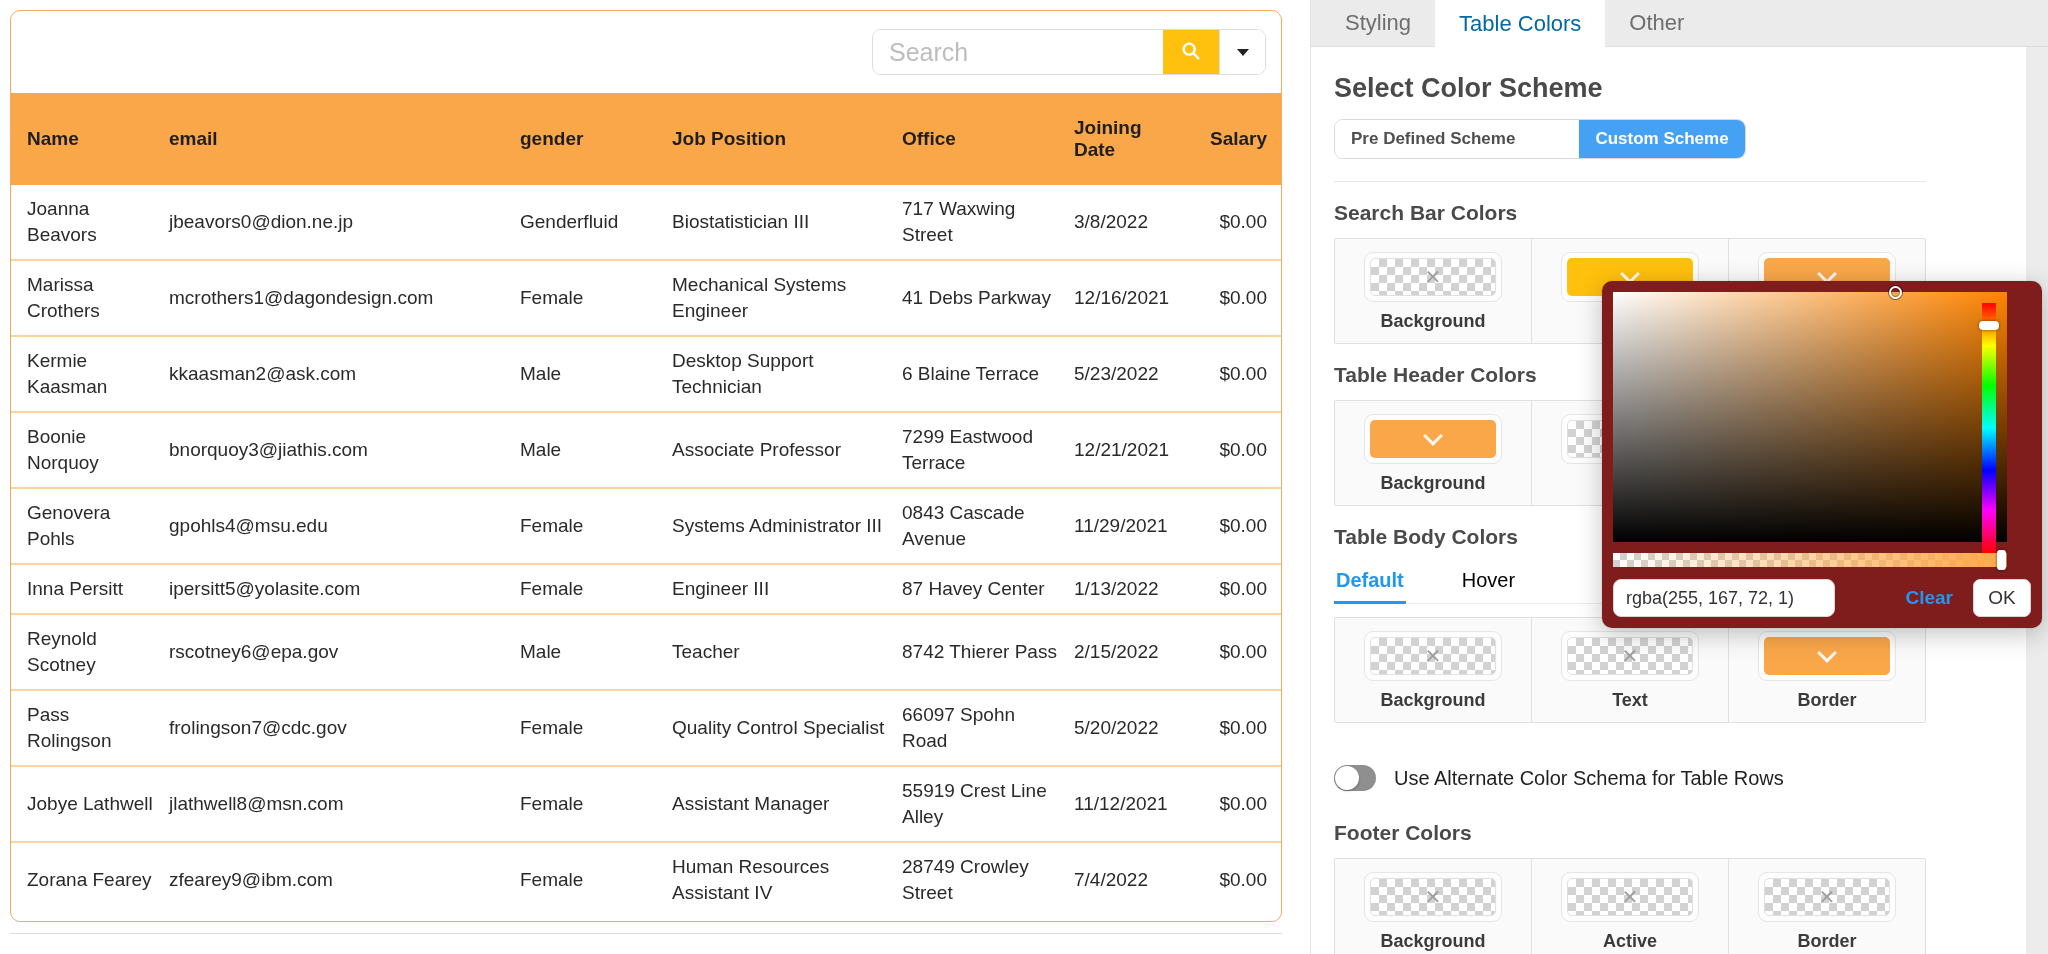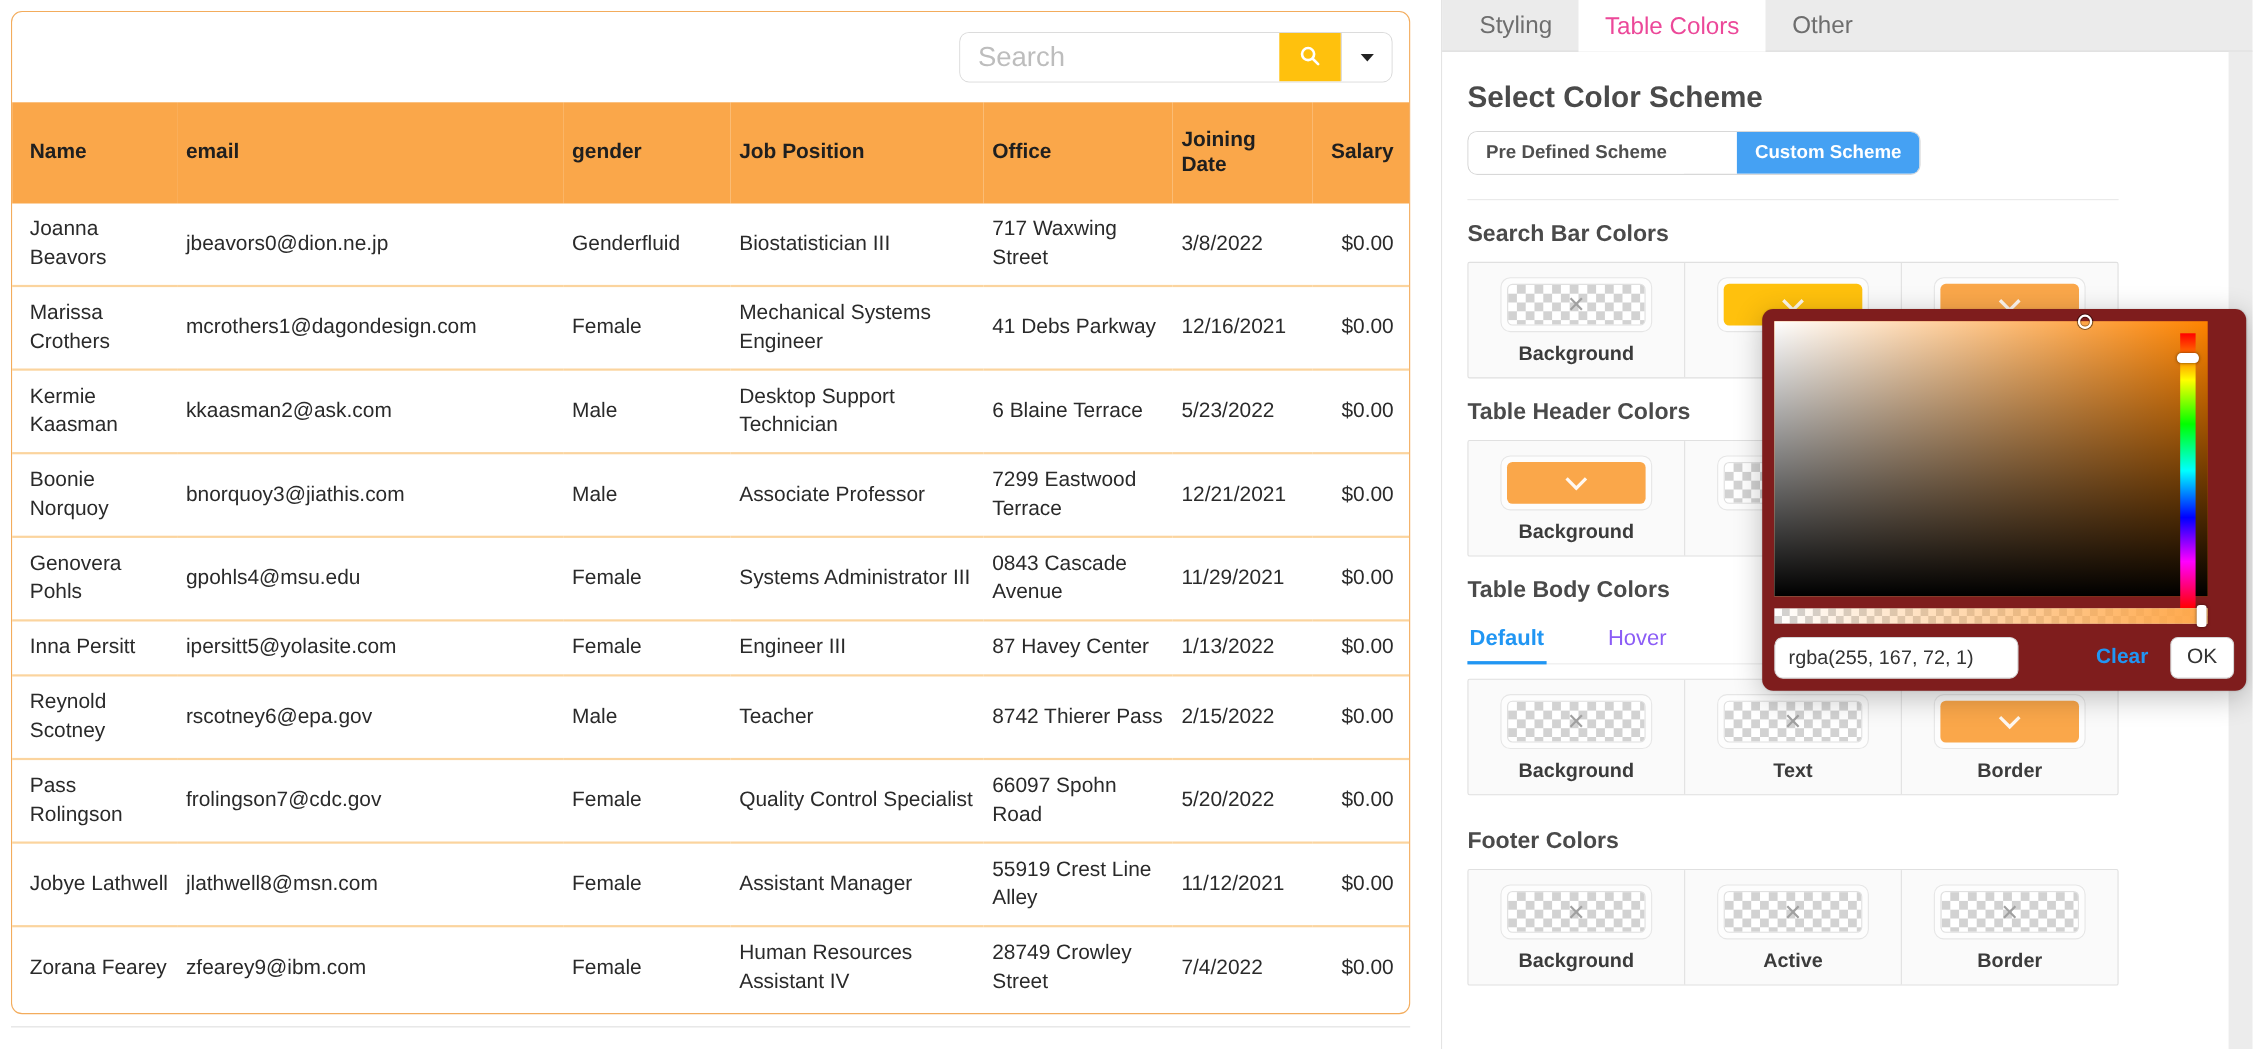--- a/index.html
+++ b/index.html
@@ -31,33 +31,33 @@
   tbody tr{border-bottom:2px solid #FBD49E;}
   tbody tr:last-child{border-bottom:none;}
   .footer-divider{position:absolute;left:10px;top:933px;width:1272px;height:1px;background:#DEDEDE;}
 
   
   .panel{position:absolute;left:1310px;top:0;width:738px;height:954px;background:#fff;
          border-left:1px solid #E4E4E4;box-sizing:border-box;}
   .tabbar{display:flex;align-items:stretch;height:46px;background:#EBEBEB;border-bottom:1px solid #DCDCDC;
           padding-left:10px;box-sizing:content-box;}
   .tab{display:flex;align-items:center;padding:0 24px;font-size:22px;color:#6E6E6E;cursor:pointer;}
-  .tab.active{background:#fff;color:#ec4899;margin-bottom:-1px;text-align:center;}
+  .tab.active{background:#fff;color:#0369a1;margin-bottom:-1px;text-align:center;}
   .right-gutter{position:absolute;left:2026px;top:47px;width:22px;height:907px;background:#ECECEC;}
   .panel-body{padding-left:23px;}
   .sec-heading{font-size:27px;font-weight:bold;color:#4A4A4A;margin:0;}
   #scheme-heading{margin-top:26px;}
   .btn-group{margin-top:15px;display:inline-flex;border:1px solid #D8D8D8;border-radius:9px;overflow:hidden;gap:48px;}
   .btn-group button{font-size:17px;font-weight:bold;padding:0 16px;height:38px;border:none;background:#fff;
                     color:#4F4F4F;cursor:pointer;font-family:"Liberation Sans",sans-serif;}
   .btn-group button.active{background:#45A1F3;color:#fff;}
   .hr{margin-top:22px;width:592px;height:1px;background:#E8E8E8;}
   .block-heading{margin-top:19px;font-size:21px;font-weight:bold;color:#4A4A4A;}
   .subtabs{margin-top:12px;width:592px;display:flex;border-bottom:1px solid #ECECEC;}
-  .subtab{font-size:20px;color:#8b5cf6;padding:8px 2px 9px;margin-right:54px;cursor:pointer;
+  .subtab{font-size:20px;color:#000000;padding:8px 2px 9px;margin-right:54px;cursor:pointer;
           border-bottom:3px solid transparent;margin-bottom:-1px;}
   .subtab.active{color:#2196F3;font-weight:bold;border-bottom-color:#2196F3;}
   .group{margin-top:13px;width:592px;display:flex;border:1px solid #E0E0E0;background:#FAFAFA;
          border-radius:2px;box-sizing:border-box;}
   .gcell{flex:1;border-right:1px solid #E0E0E0;display:flex;flex-direction:column;align-items:center;
          padding:13px 0 10px;}
   .gcell:last-child{border-right:none;}
   .ring{padding:5px;border:1px solid #E6E6E6;border-radius:9px;background:#FDFDFD;}
   .swatch{width:126px;height:38px;border-radius:5px;display:flex;align-items:center;justify-content:center;
           box-sizing:border-box;cursor:pointer;}
@@ -330,20 +330,26 @@
             </div>
             <div class="gcell">
               <div class="ring">
                 <div class="swatch" style="background: rgb(250, 167, 74);">
                   <span class="chev"></span>
                 </div>
               </div>
               <div class="cell-label">Border</div>
             </div>
           </div>
+          <div class="toggle-row">
+            <div class="toggle">
+              <div class="knob"></div>
+            </div>
+            <span class="toggle-label">Use Alternate Color Schema for Table Rows</span>
+          </div>
           <div class="block-heading footer-heading">Footer Colors</div>
           <div class="group">
             <div class="gcell">
               <div class="ring">
                 <div class="swatch none">
                   <span>✕</span>
                 </div>
               </div>
               <div class="cell-label">Background</div>
             </div>

